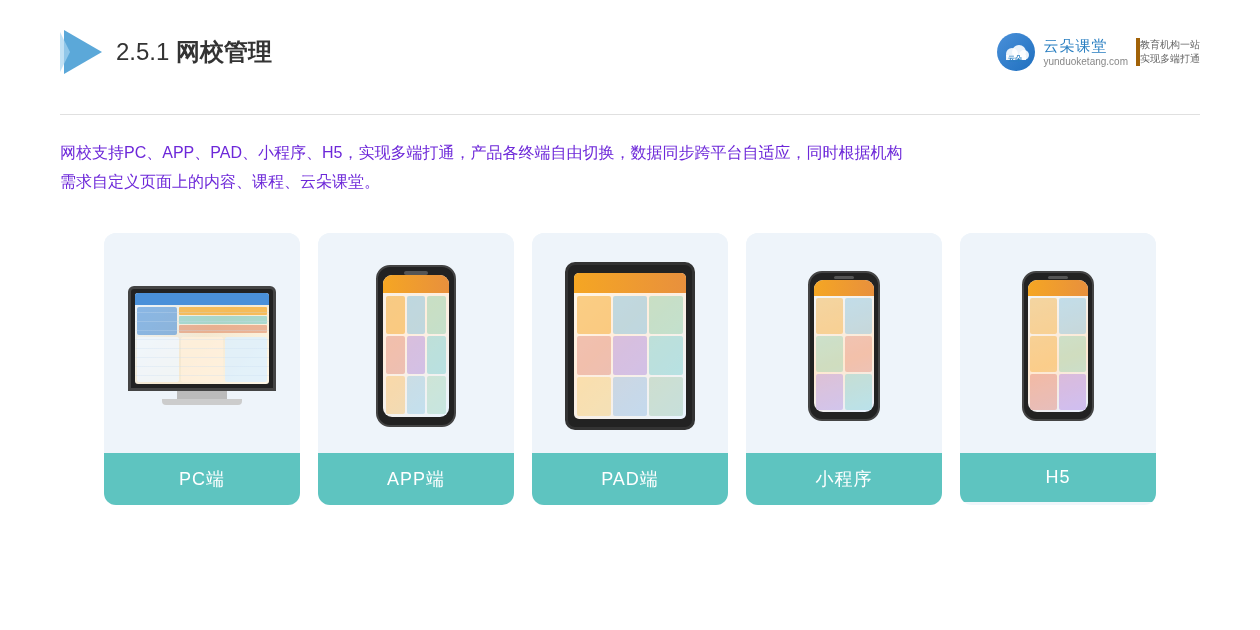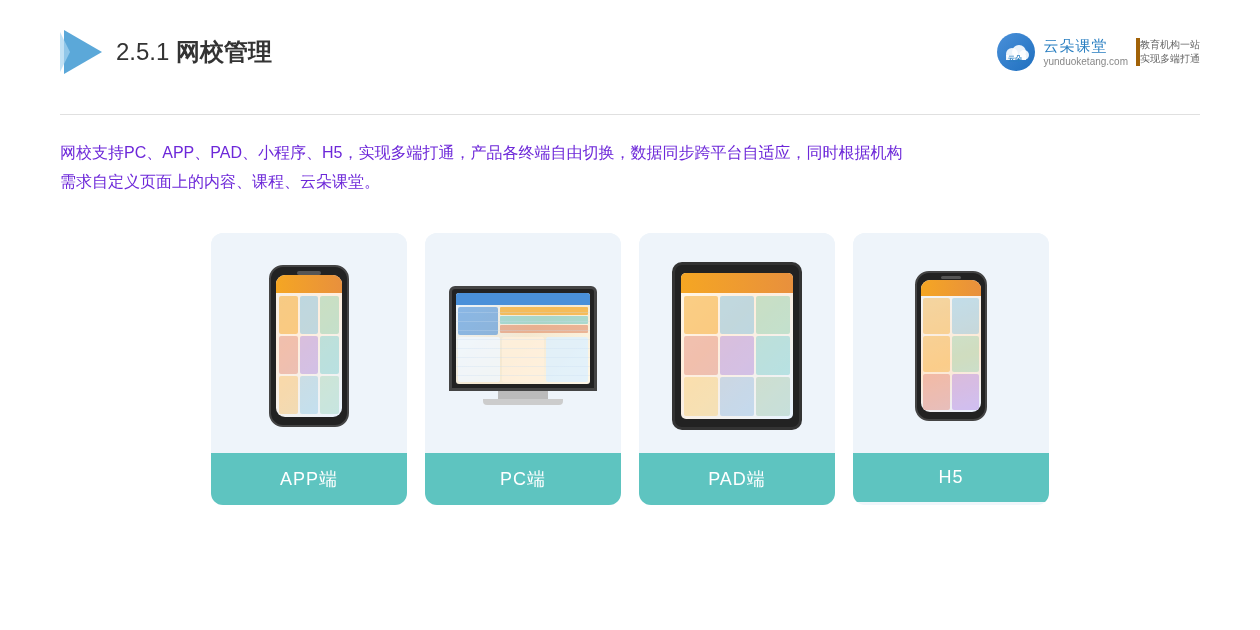--- a/index.html
+++ b/index.html
@@ -427,43 +427,20 @@
   </div>
 
   <div class="divider"></div>
 
   <div class="description">
     <div>网校支持PC、APP、PAD、小程序、H5，实现多端打通，产品各终端自由切换，数据同步跨平台自适应，同时根据机构</div>
     <div>需求自定义页面上的内容、课程、云朵课堂。</div>
   </div>
 
   <div class="cards-container">
-
-    <div class="card">
-      <div class="card-image-area">
-        <div class="phone">
-          <div class="phone-outer">
-            <div class="phone-screen">
-              <div class="phone-screen-content">
-                <div class="cell" style="background:rgba(245,166,35,0.5);"></div>
-                <div class="cell" style="background:rgba(100,180,220,0.4);"></div>
-                <div class="cell" style="background:rgba(120,200,160,0.4);"></div>
-                <div class="cell" style="background:rgba(220,120,100,0.4);"></div>
-                <div class="cell" style="background:rgba(160,120,220,0.4);"></div>
-                <div class="cell" style="background:rgba(100,200,200,0.4);"></div>
-                <div class="cell" style="background:rgba(245,166,35,0.3);"></div>
-                <div class="cell" style="background:rgba(100,180,220,0.3);"></div>
-                <div class="cell" style="background:rgba(120,200,160,0.3);"></div>
-              </div>
-            </div>
-          </div>
-        </div>
-      </div>
-      <div class="card-label">APP端</div>
-    </div>
 
     <div class="card">
       <div class="card-image-area">
         <div class="monitor">
           <div class="monitor-screen-outer">
             <div class="monitor-screen-inner">
               <div style="position:absolute; top:12px; left:0; right:0; bottom:0; padding:2px; display:flex; flex-direction:column; gap:2px;">
                 <div style="display:flex; gap:2px; height:28px;">
                   <div style="width:40px; background:rgba(74,144,217,0.6); border-radius:2px;"></div>
                   <div style="flex:1; display:flex; flex-direction:column; gap:1px;">
@@ -482,20 +459,43 @@
           </div>
           <div class="monitor-stand"></div>
           <div class="monitor-base"></div>
         </div>
       </div>
       <div class="card-label">PC端</div>
     </div>
 
     <div class="card">
       <div class="card-image-area">
+        <div class="phone">
+          <div class="phone-outer">
+            <div class="phone-screen">
+              <div class="phone-screen-content">
+                <div class="cell" style="background:rgba(245,166,35,0.5);"></div>
+                <div class="cell" style="background:rgba(100,180,220,0.4);"></div>
+                <div class="cell" style="background:rgba(120,200,160,0.4);"></div>
+                <div class="cell" style="background:rgba(220,120,100,0.4);"></div>
+                <div class="cell" style="background:rgba(160,120,220,0.4);"></div>
+                <div class="cell" style="background:rgba(100,200,200,0.4);"></div>
+                <div class="cell" style="background:rgba(245,166,35,0.3);"></div>
+                <div class="cell" style="background:rgba(100,180,220,0.3);"></div>
+                <div class="cell" style="background:rgba(120,200,160,0.3);"></div>
+              </div>
+            </div>
+          </div>
+        </div>
+      </div>
+      <div class="card-label">APP端</div>
+    </div>
+
+    <div class="card">
+      <div class="card-image-area">
         <div class="tablet">
           <div class="tablet-outer">
             <div class="tablet-screen">
               <div class="tablet-screen-grid">
                 <div class="tcell"></div>
                 <div class="tcell"></div>
                 <div class="tcell"></div>
                 <div class="tcell"></div>
                 <div class="tcell"></div>
                 <div class="tcell"></div>
@@ -503,20 +503,39 @@
                 <div class="tcell" style="background:rgba(100,160,220,0.3);"></div>
                 <div class="tcell" style="background:rgba(120,180,140,0.3);"></div>
               </div>
             </div>
           </div>
         </div>
       </div>
       <div class="card-label">PAD端</div>
     </div>
 
+    <div class="card">
+      <div class="card-image-area">
+        <div class="phone">
+          <div class="mini-phone-outer">
+            <div class="mini-phone-screen">
+              <div class="mini-phone-content">
+                <div class="mcell"></div>
+                <div class="mcell"></div>
+                <div class="mcell"></div>
+                <div class="mcell"></div>
+                <div class="mcell"></div>
+                <div class="mcell"></div>
+              </div>
+            </div>
+          </div>
+        </div>
+      </div>
+      <div class="card-label">小程序</div>
+    </div>
 
     <div class="card">
       <div class="card-image-area">
         <div class="phone">
           <div class="mini-phone-outer">
             <div class="mini-phone-screen">
               <div class="mini-phone-content">
                 <div class="mcell"></div>
                 <div class="mcell" style="background:rgba(100,180,220,0.35);"></div>
                 <div class="mcell" style="background:rgba(245,166,35,0.4);"></div>

